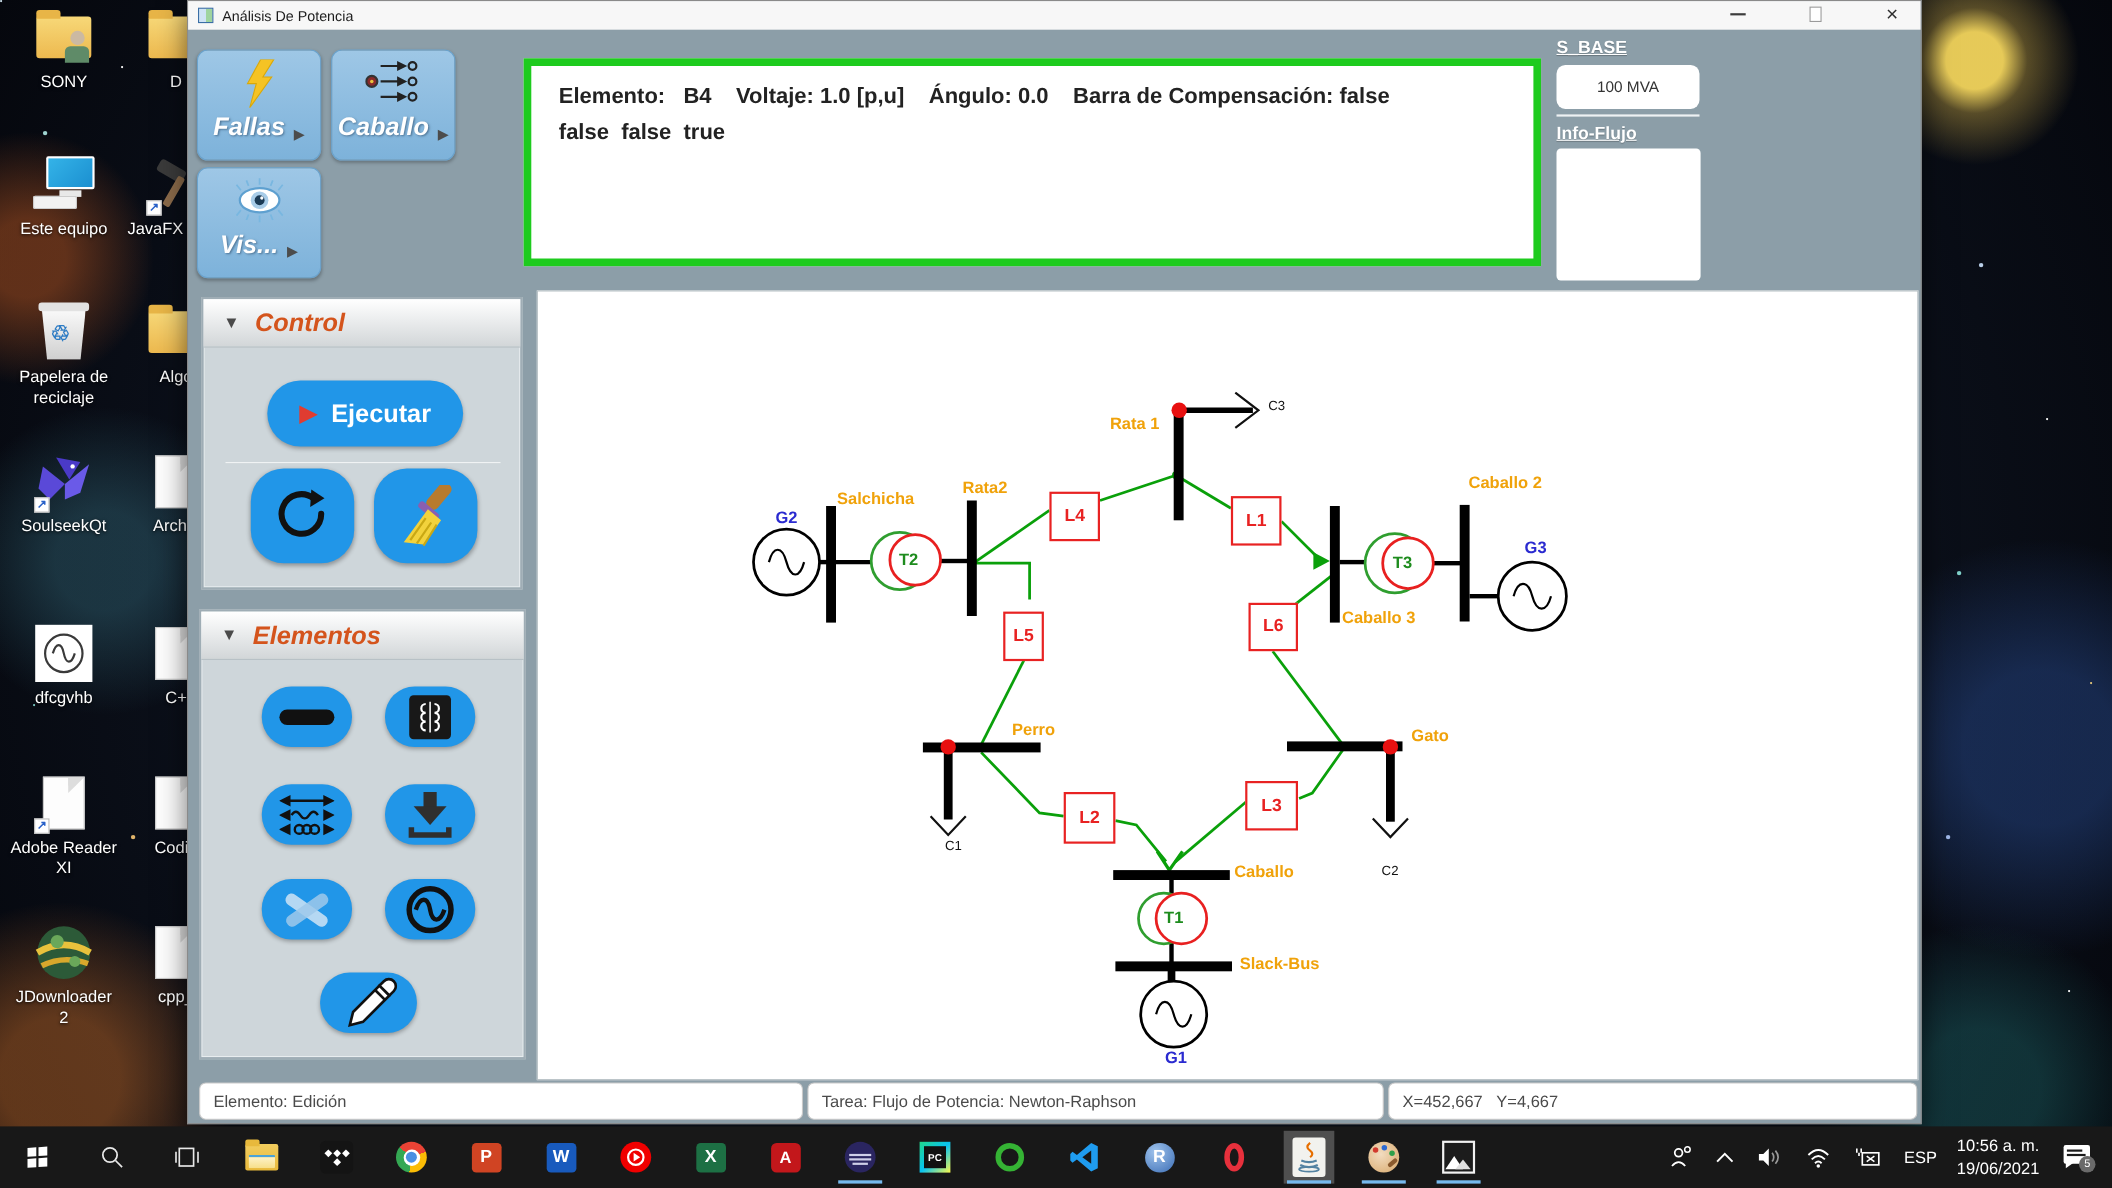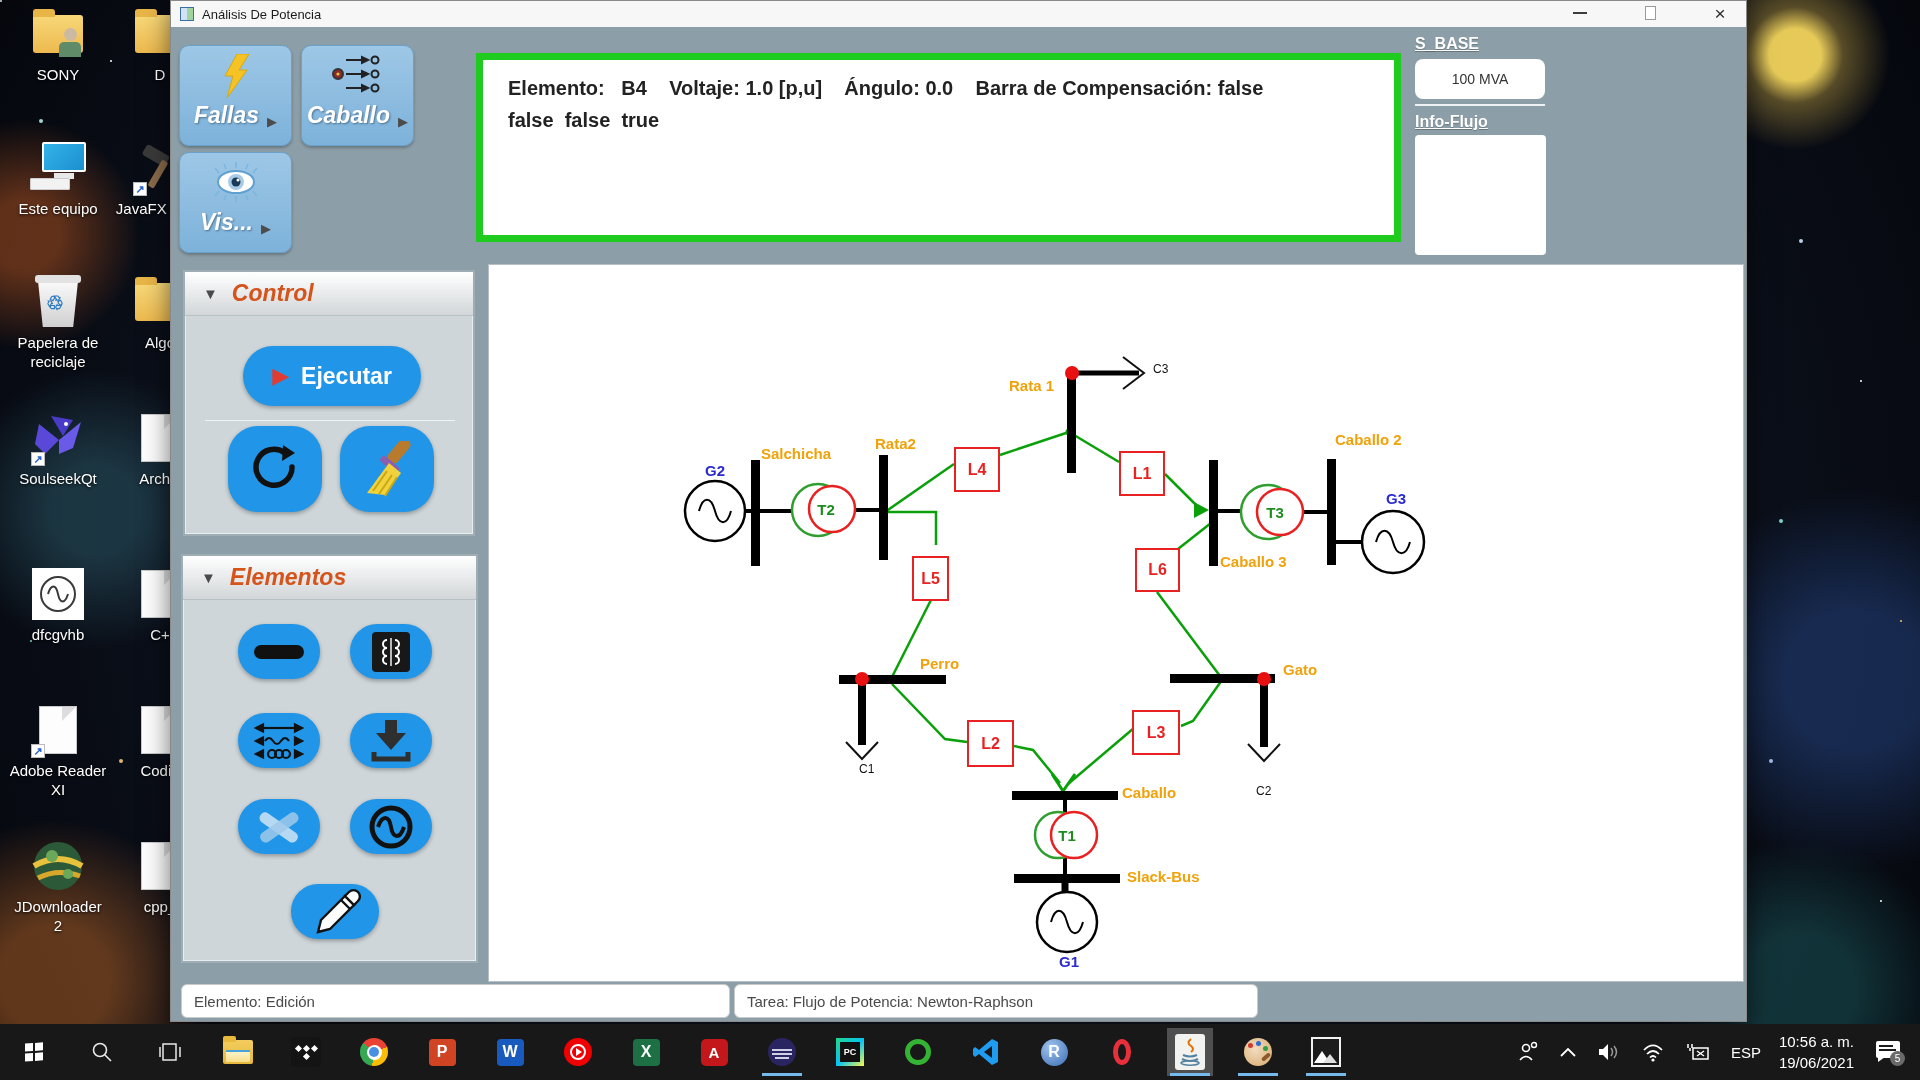--- a/index.html
+++ b/index.html
@@ -498,20 +498,21 @@
     <span class="clabel" style="left:370px;top:497px;">C1</span>
     <span class="clabel" style="left:767px;top:499px;margin-top:20px;">C2</span>
 
     <span class="tlabel" style="left:337px;top:244px;">T2</span>
     <span class="tlabel" style="left:786px;top:247px;">T3</span>
     <span class="tlabel" style="left:578px;top:570px;">T1</span>
   </div>
 
   <div class="statusbox" style="left:10px;width:549px;">Elemento: Edición</div>
   <div class="statusbox" style="left:563px;width:524px;">Tarea: Flujo de Potencia: Newton-Raphson</div>
+  <div class="statusbox" style="left:1091px;width:481px;">X=452,667   Y=4,667</div>
 </div>
 
 <div id="taskbar">
   <div class="tb-icon">
     <div style="display:grid;grid-template-columns:8px 8px;grid-gap:1.5px;transform:skewY(-4deg);">
       <div style="width:8px;height:8px;background:#fff;"></div>
         <div style="width:8px;height:8px;background:#fff;"></div>
       <div style="width:8px;height:8px;background:#fff;"></div>
         <div style="width:8px;height:8px;background:#fff;"></div>
     </div>

